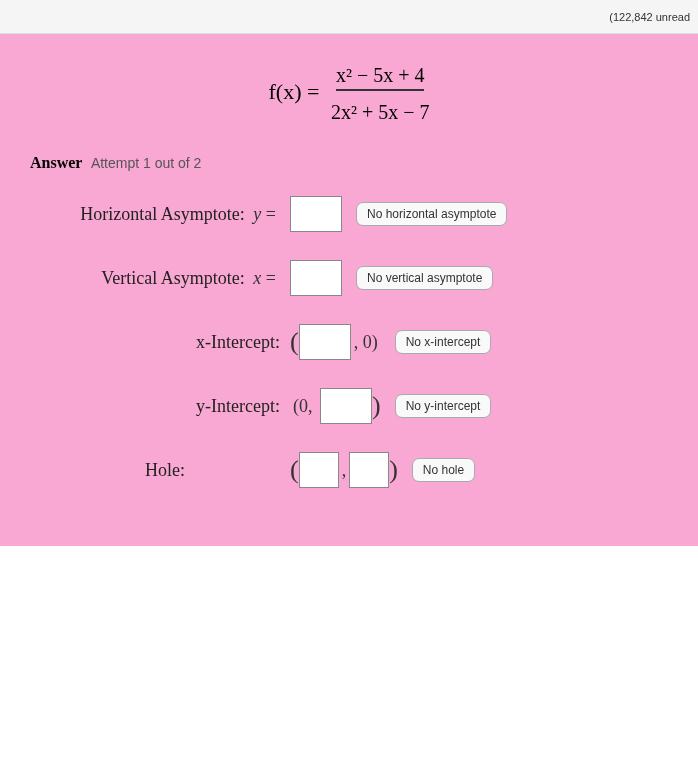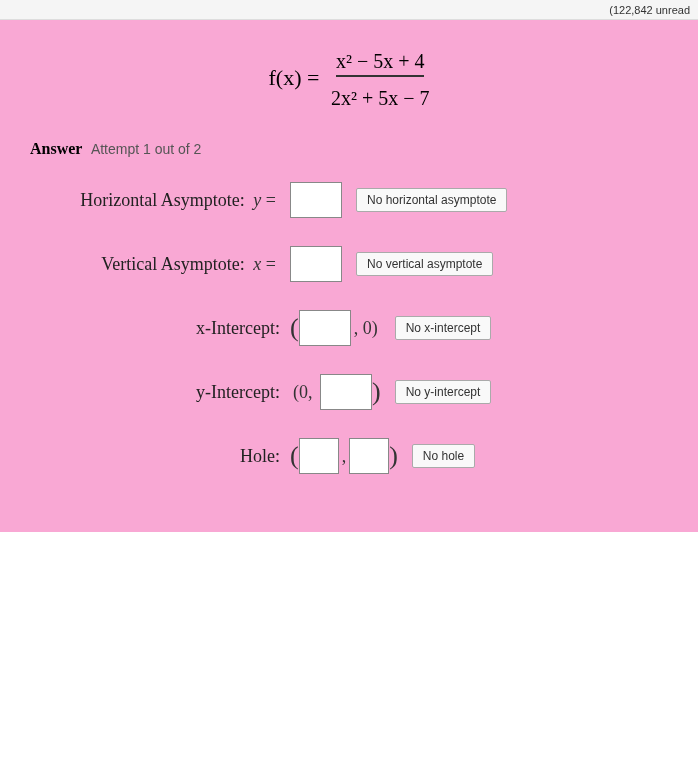--- a/index.html
+++ b/index.html
@@ -11,21 +11,21 @@
     body {
       font-family: Georgia, 'Times New Roman', serif;
       background-color: #ffffff;
       width: 698px;
       min-height: 762px;
       overflow: hidden;
     }
 
     .top-bar {
       background-color: #f5f5f5;
-      height: 20px;
+      height: 34px;
       display: flex;
       align-items: center;
       justify-content: flex-end;
       padding-right: 8px;
       font-size: 11px;
       color: #333;
       font-family: Arial, sans-serif;
       border-bottom: 1px solid #ddd;
     }
 
@@ -108,21 +108,21 @@
 
     .no-btn {
       margin-left: 14px;
       border: 1px solid #aaa;
       background: #f9f9f9;
       padding: 4px 10px;
       font-size: 12px;
       font-family: Arial, sans-serif;
       color: #333;
       cursor: pointer;
-      border-radius: 2px;
+      border-radius: 7px;
     }
 
     .intercept-group {
       display: flex;
       align-items: center;
     }
 
     .paren {
       font-size: 26px;
       color: #333;
@@ -144,21 +144,21 @@
     .hole-row {
       padding-left: 20px;
       display: flex;
       align-items: center;
       margin-bottom: 28px;
     }
 
     .hole-label {
       font-size: 18px;
       min-width: 240px;
-      text-align: right;
+      text-align: center;
       padding-right: 10px;
       color: #222;
     }
 
     .small-input {
       width: 40px;
       height: 36px;
       border: 1.5px solid #888;
       background: #fff;
       display: inline-block;

